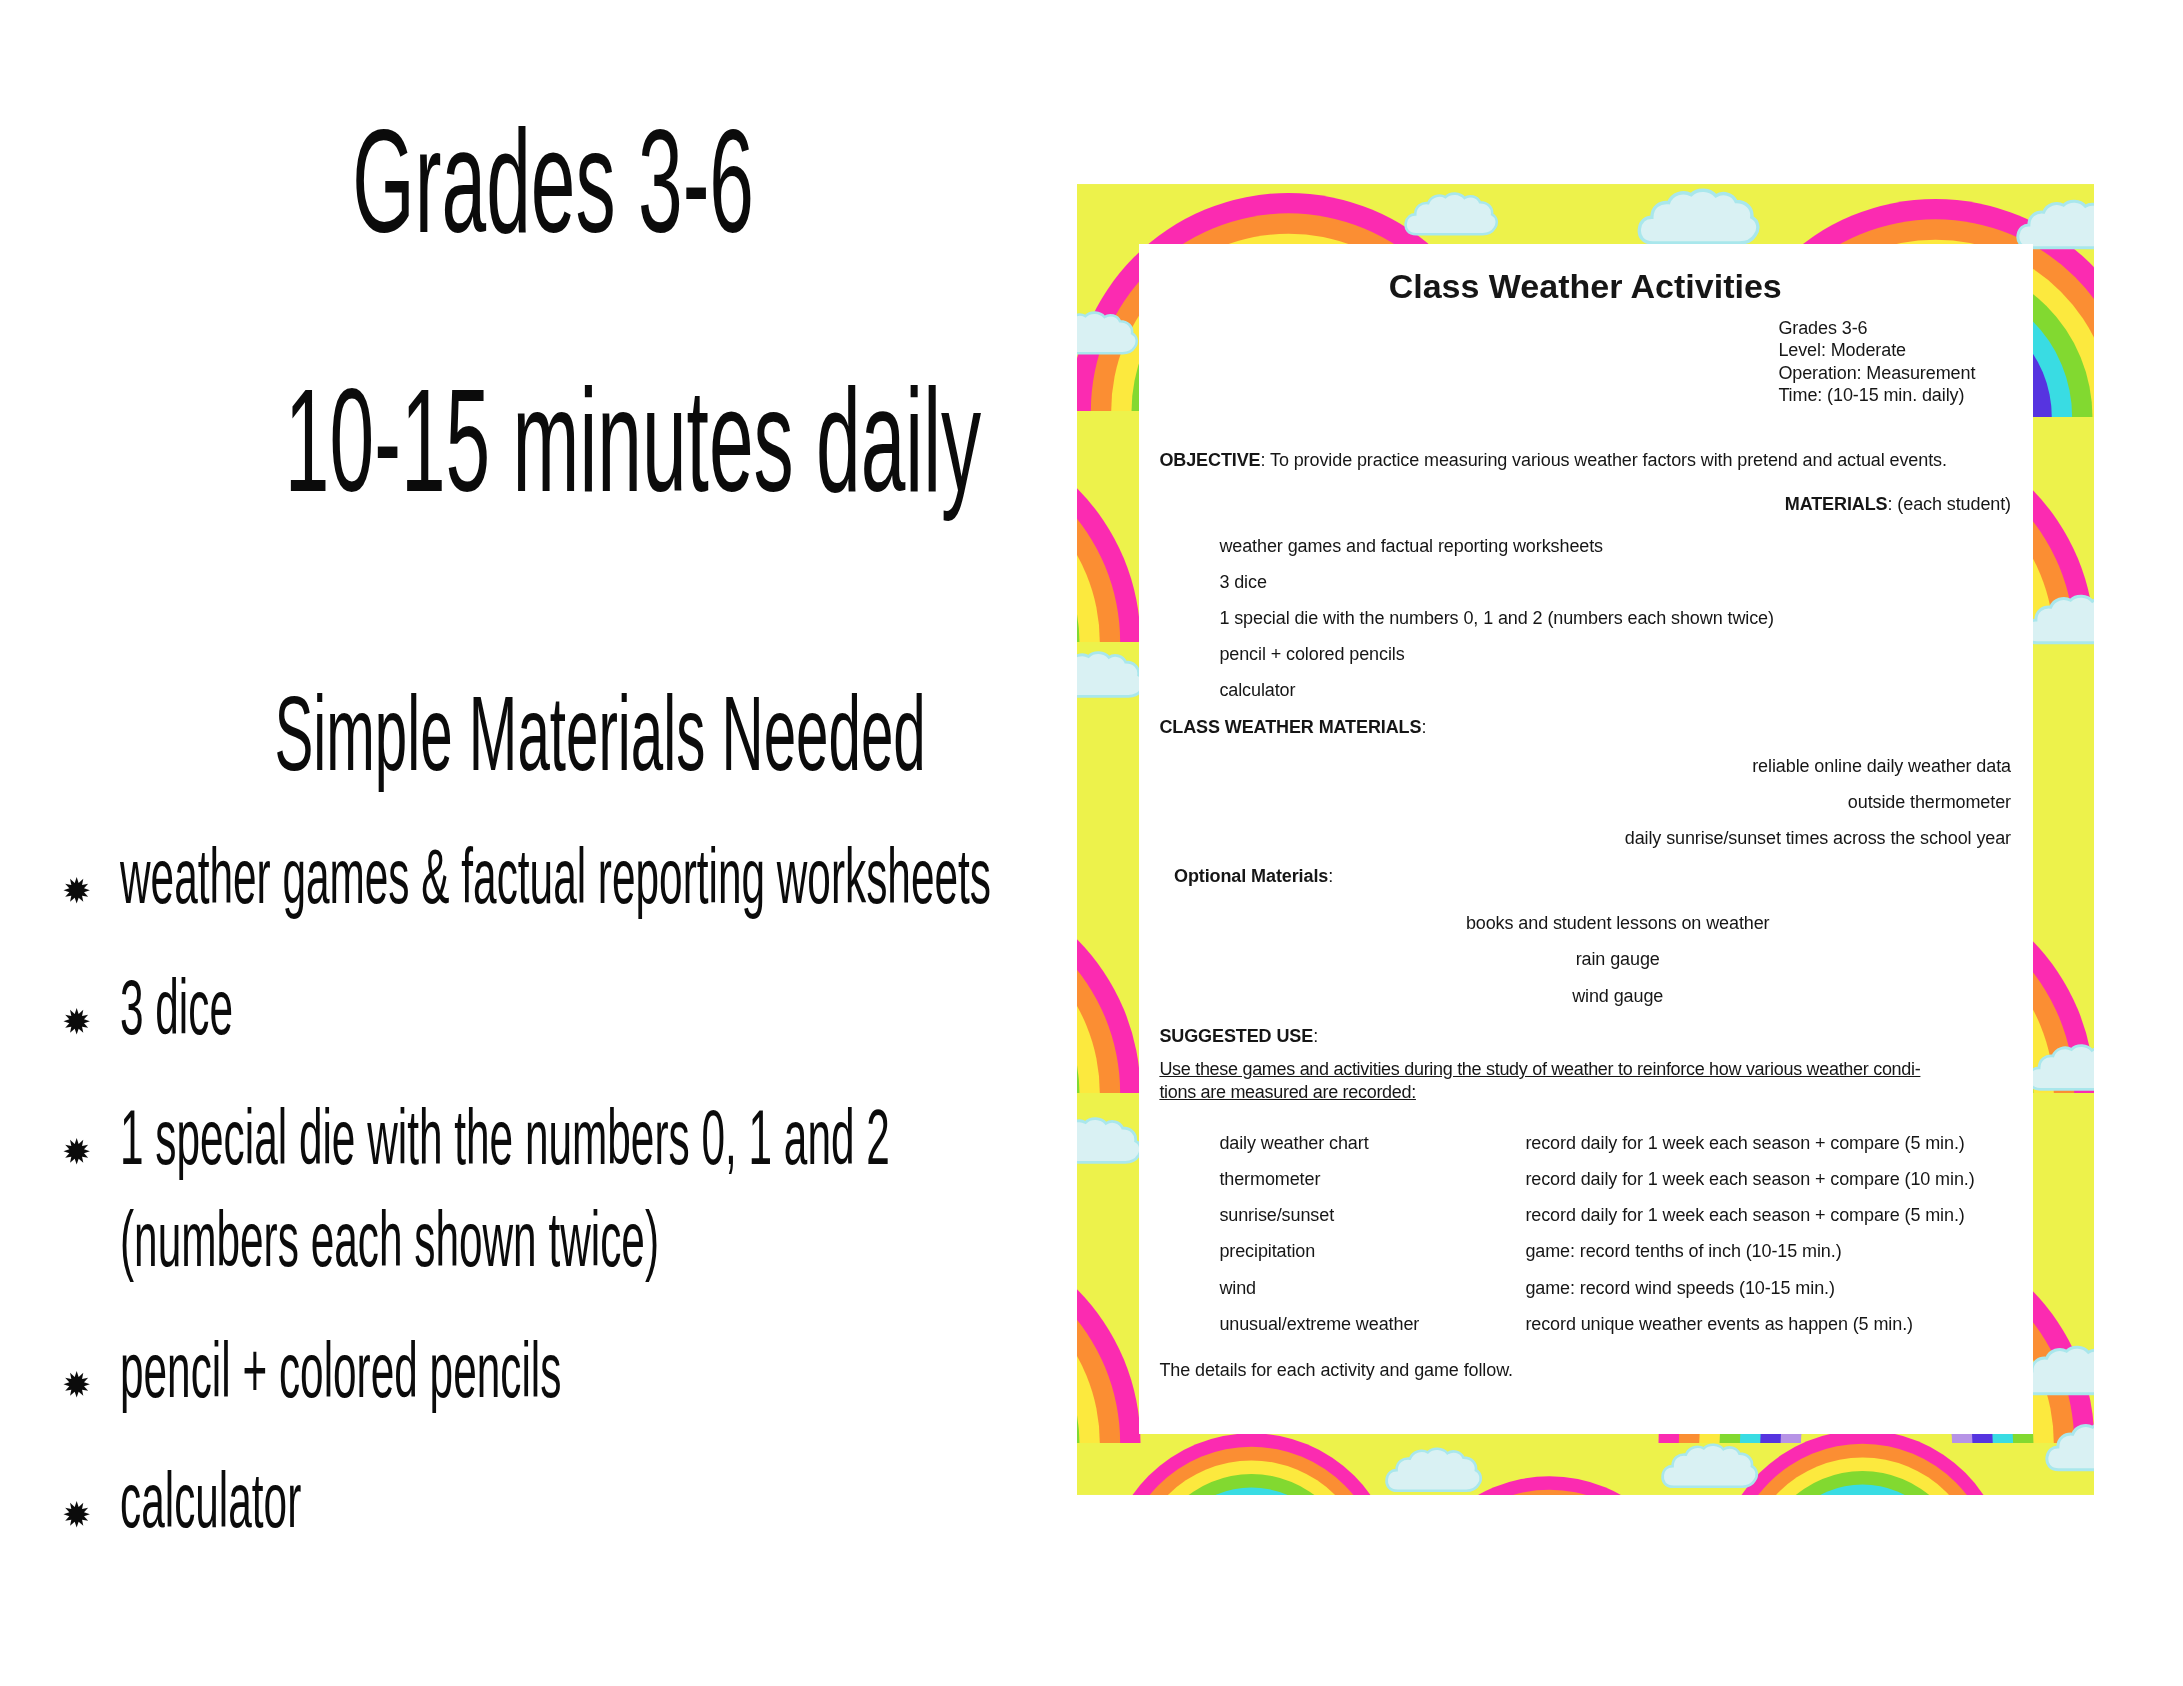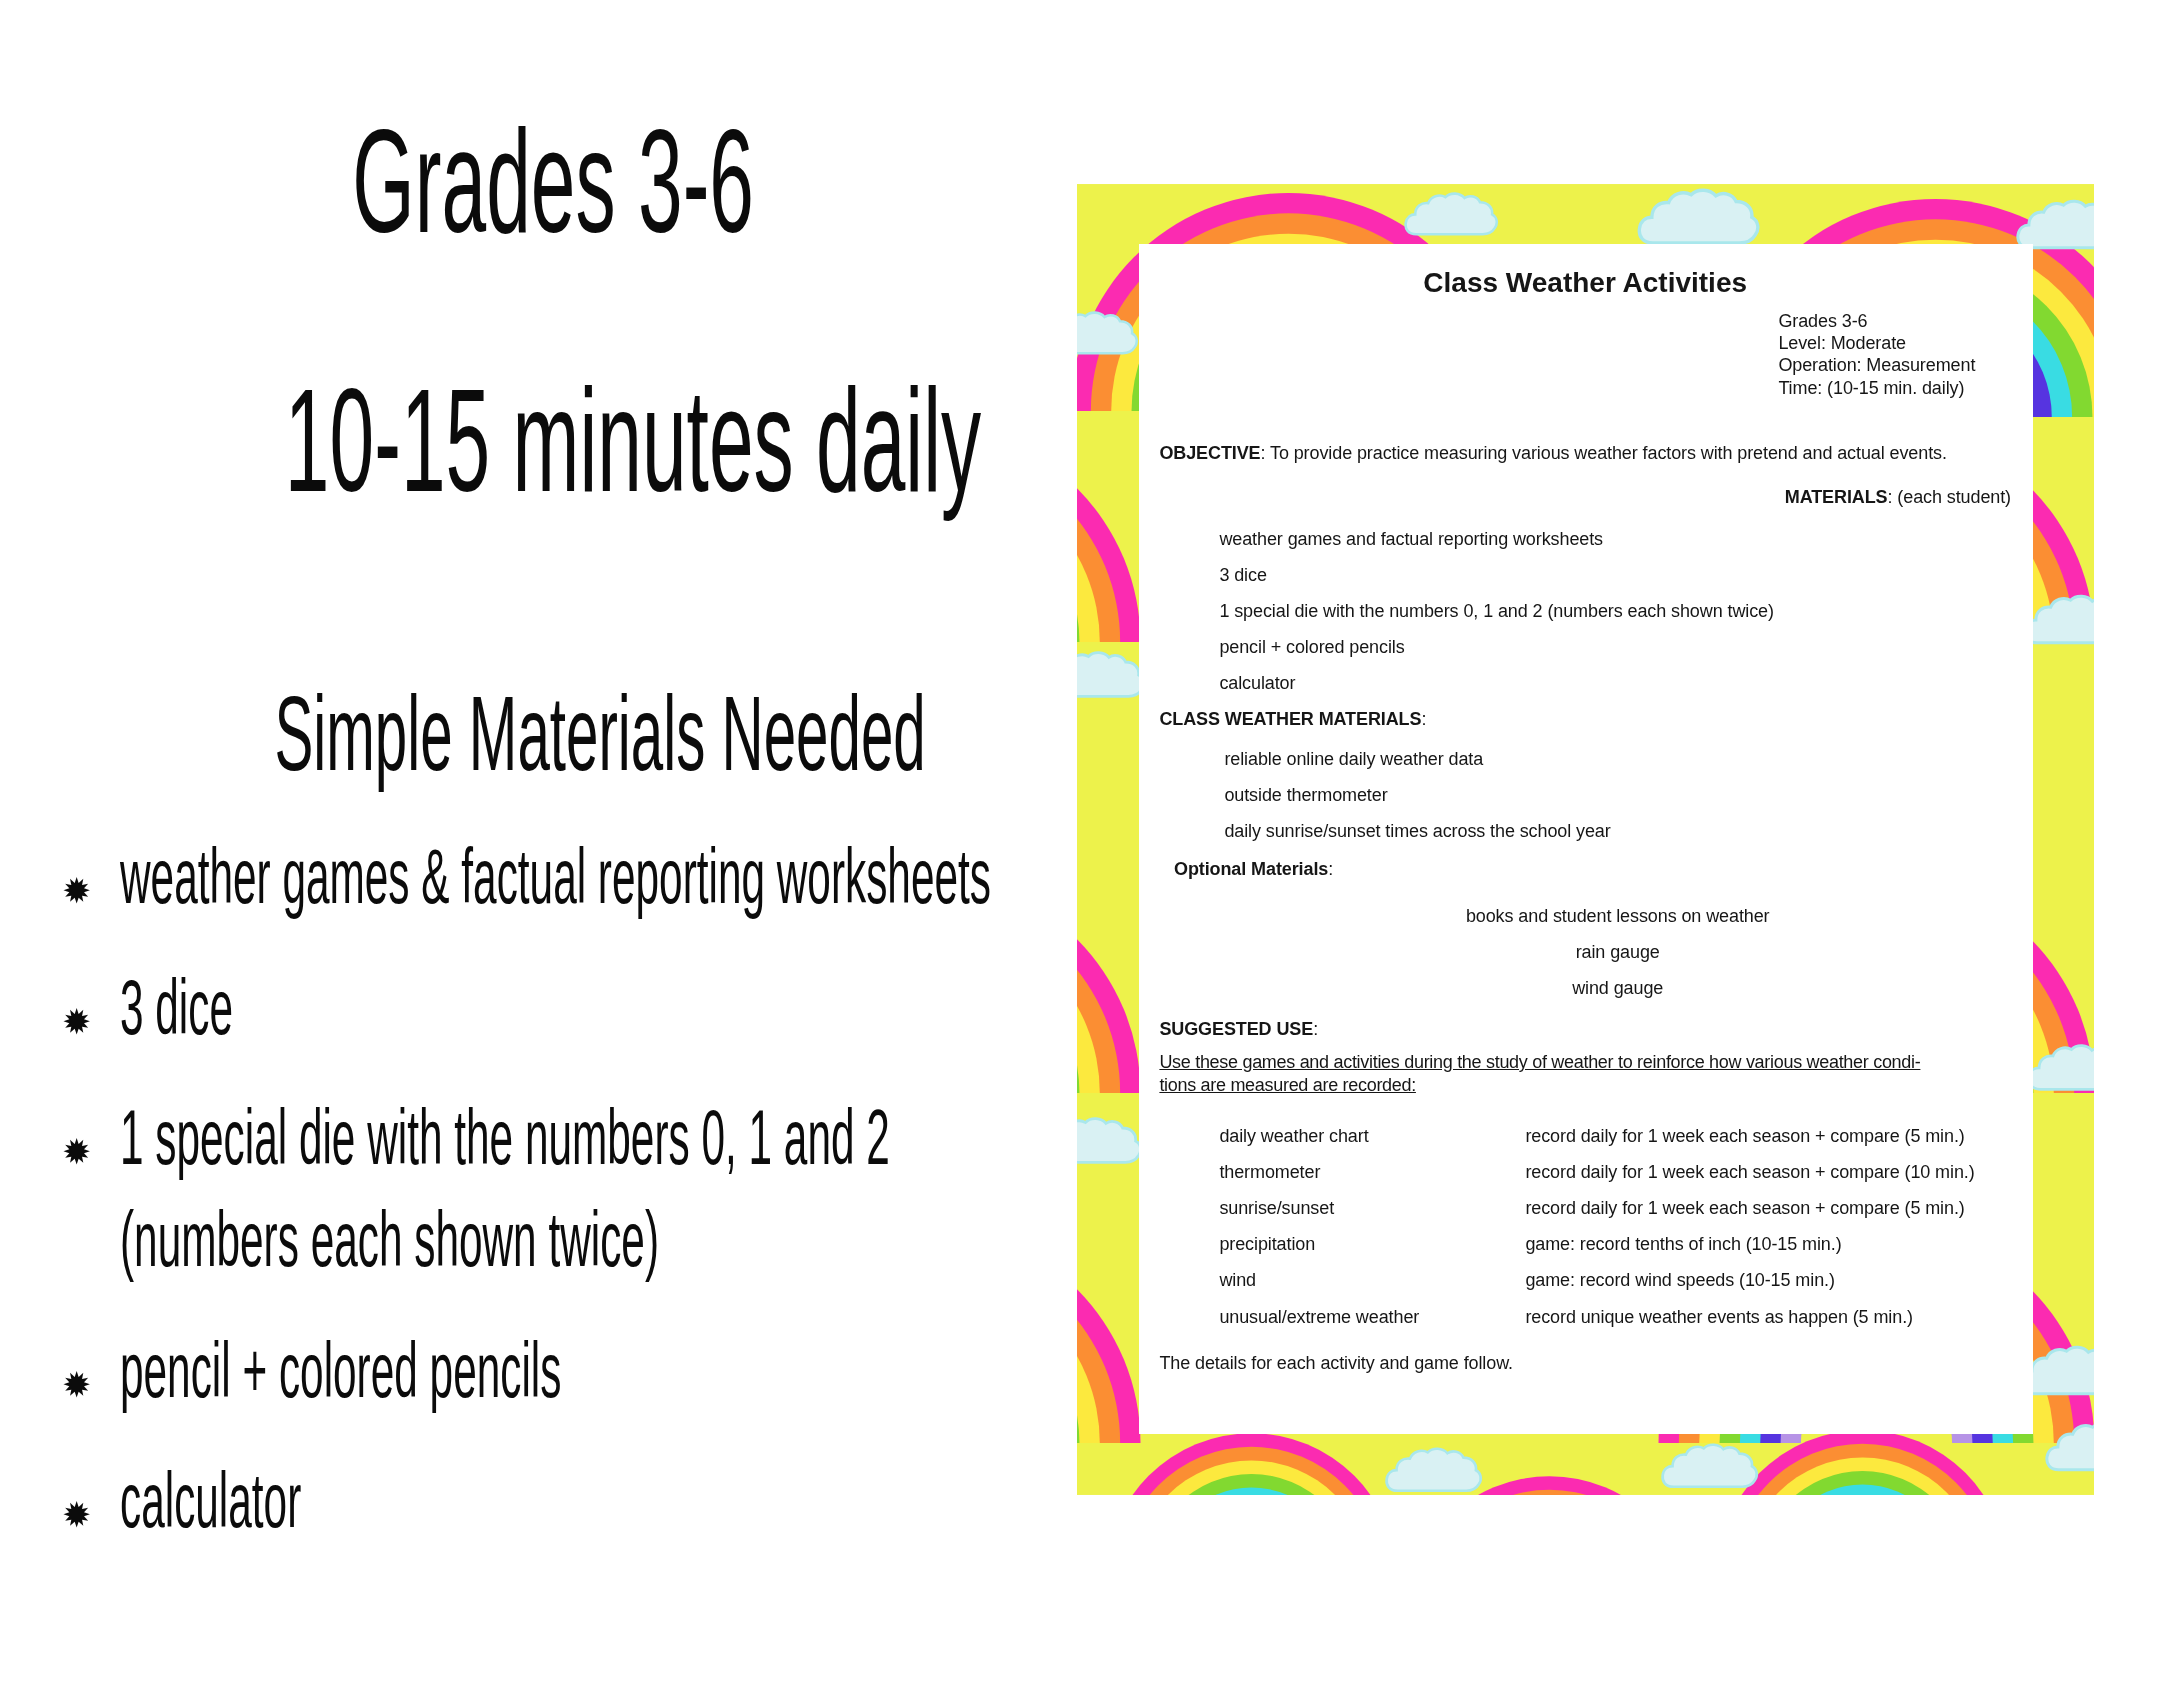--- a/index.html
+++ b/index.html
@@ -21,29 +21,29 @@
   .li-text{transform-origin:0 50%;}
   .cont{padding-left:58px;}
 
   
   .flyer{position:absolute;left:1077px;top:184px;width:1017px;height:1311px;overflow:hidden;}
   .flyer-bg{position:absolute;left:0;top:0;width:100%;height:100%;}
   .dec{position:absolute;}
   .card{position:absolute;left:62px;top:60px;width:894px;height:1190px;background:#ffffff;
         color:#161616;overflow:hidden;}
   .card-inner{padding:19px 22px 0 20.4px;font-size:18px;letter-spacing:-0.1px;line-height:1.2;}
-  .card-title{margin:2.9px 0 0;text-align:center;font-size:28px;font-weight:bold;letter-spacing:0;}
+  .card-title{margin:2.9px 0 0;text-align:center;font-size:34px;font-weight:bold;letter-spacing:0;}
   .meta{margin:10.2px 0 0 619px;line-height:1.24;}
   .lbl{font-weight:bold;}
   .objective{margin:44px 0 0;}
   .materials-line{margin:22px 0 0;text-align:right;}
   ul.plain{list-style:none;margin:20.4px 0 0 60px;padding:0;}
   ul.plain li{margin-bottom:14.6px;}
   .cwm{margin:11.6px 0 0;}
-  ul.cw{margin:17.5px 0 0 65px;}
+  ul.cw{margin:17.5px 0 0 65px;text-align:right;}
   .optional{margin:16px 0 0 14.6px;}
   ul.opt{margin:26px 0 0 65px;text-align:center;}
   .suggested{margin:19px 0 0;}
   .suggested-para{margin:10.2px 0 0;line-height:1.27;font-size:18px;letter-spacing:-0.3px;white-space:nowrap;text-decoration:underline;}
   .schedule{margin:29px 0 0 60px;}
   .schedule .row{display:flex;margin-bottom:14.6px;}
   .schedule .act{width:306px;flex:none;}
   .closing{margin:25px 0 9px;}
 </style>
 </head>

